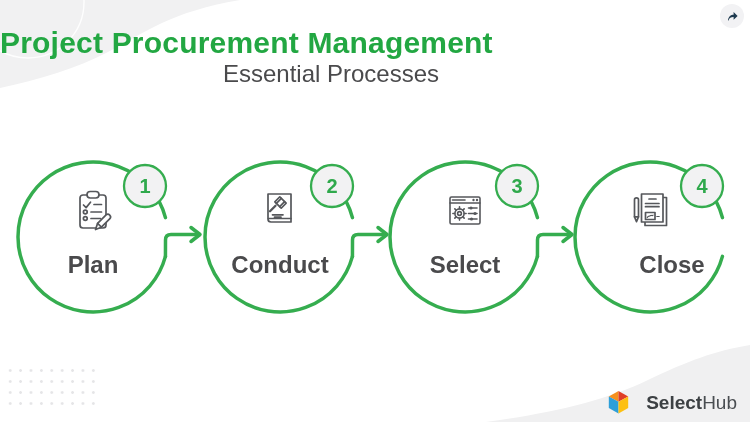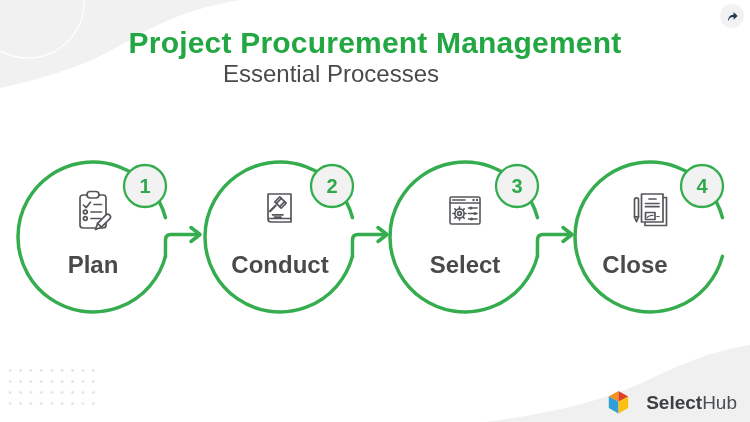--- a/index.html
+++ b/index.html
@@ -8,21 +8,21 @@
     font-family:"Liberation Sans", sans-serif;
   }
   svg{display:block;}
   .bg-layer{position:absolute;left:0;top:0;}
   .dot-grid{
     position:absolute;left:2px;top:361px;width:96px;height:47px;
     background-image:radial-gradient(#E5E5E7 1.2px, transparent 1.45px);
     background-size:10.4px 11px;background-position:3px 4px;
   }
   .title{
-    position:absolute;left:0;top:26px;width:750px;text-align:center;
+    position:absolute;left:0;top:26px;width:750px;text-align:left;
     font-size:30px;font-weight:700;color:#22A742;letter-spacing:.2px;
   }
   .subtitle{
     position:absolute;left:0;top:60px;width:662px;text-align:center;
     font-size:24px;font-weight:400;color:#4A4A4C;
   }
   .badge-num{
     position:absolute;top:165px;width:42px;height:42px;line-height:42px;
     text-align:center;font-size:20px;font-weight:700;color:#2FA94C;
   }
@@ -94,21 +94,21 @@
   <div class="subtitle">Essential Processes</div>
 
   <div class="badge-num" style="left:124px;">1</div>
   <div class="badge-num" style="left:311px;">2</div>
   <div class="badge-num" style="left:496px;">3</div>
   <div class="badge-num" style="left:681px;">4</div>
 
   <div class="step-label" style="left:205px;">Conduct</div>
   <div class="step-label" style="left:18px;">Plan</div>
   <div class="step-label" style="left:390px;">Select</div>
-  <div class="step-label" style="left:560px;text-align:center;">Close</div>
+  <div class="step-label" style="left:597px;text-align:center;">Close</div>
 
   <div class="step-icon" style="left:68px;">
     <svg width="50" height="50" viewBox="0 0 50 50" fill="none" stroke="#55575B" stroke-width="1.7" stroke-linecap="round" stroke-linejoin="round">
       <rect x="12" y="7" width="26" height="33" rx="3"></rect>
       <rect x="19" y="3.5" width="12" height="6.5" rx="3.25" fill="#FFFFFF"></rect>
       <path d="M15.5,17 l2.6,2.6 l4.4,-5.4"></path>
       <path d="M26,16.5 H33.5"></path>
       <circle cx="17.3" cy="24" r="1.9"></circle>
       <path d="M23,24 H33.5"></path>
       <circle cx="17.3" cy="30.5" r="1.9"></circle>

